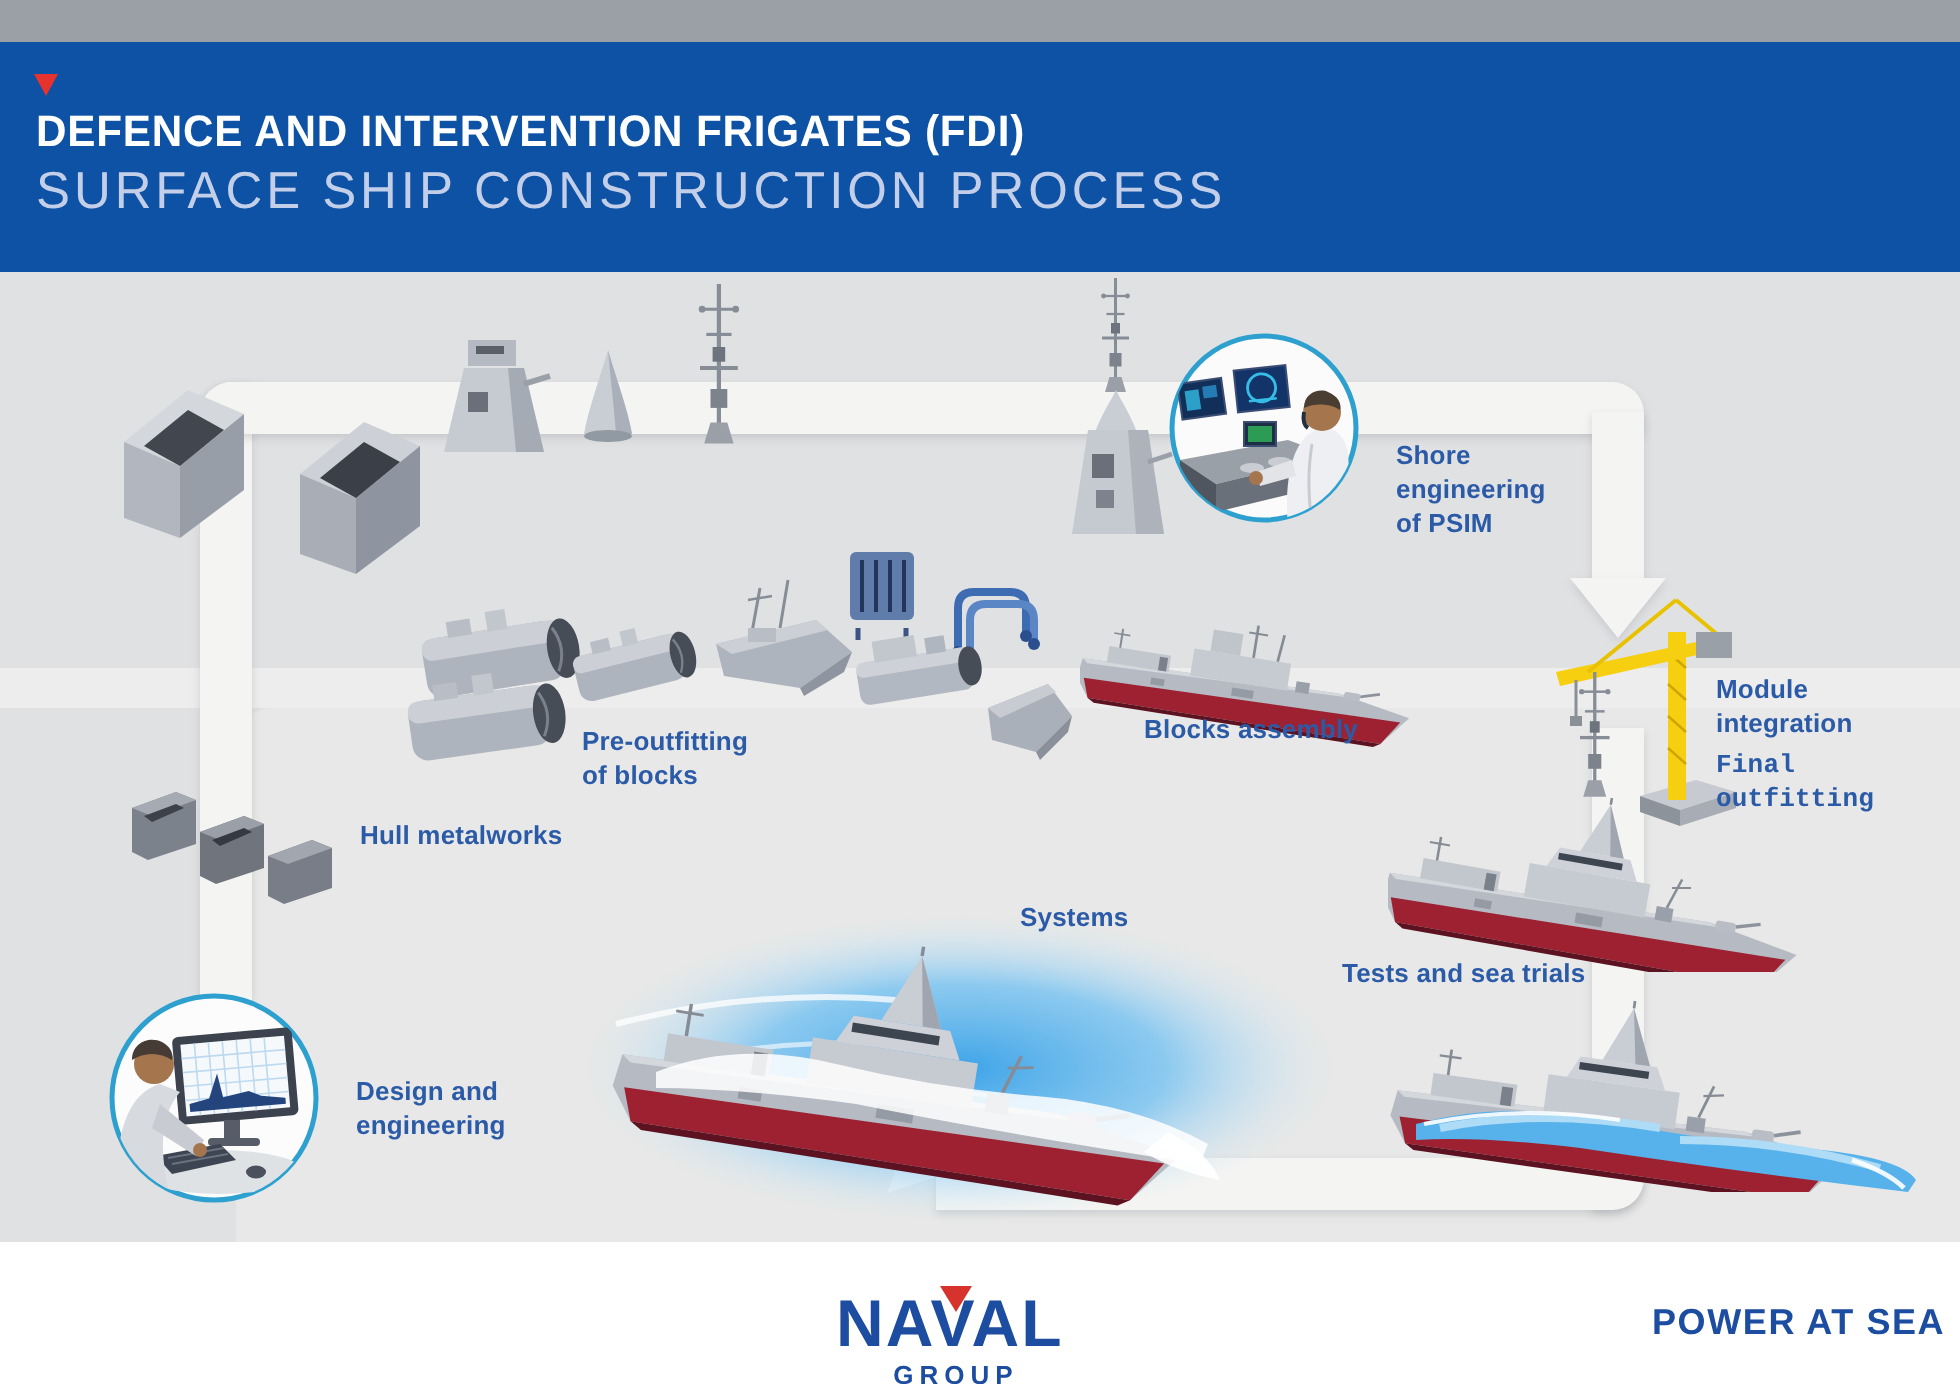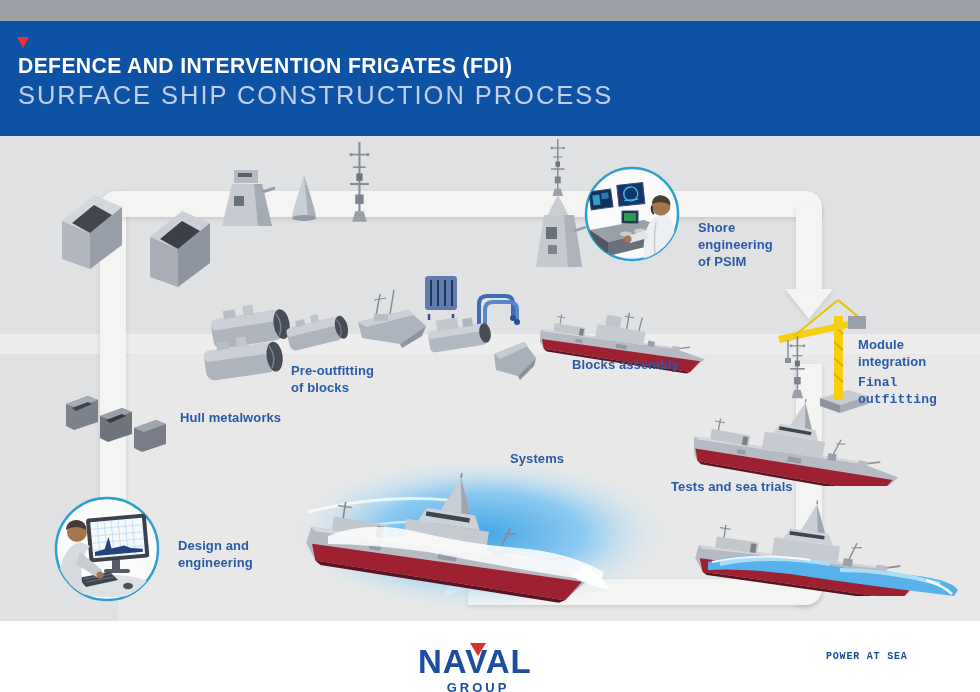--- a/index.html
+++ b/index.html
@@ -42,21 +42,21 @@
   .lbl-systems{left:858px;top:200px;}
   .lbl-final{left:858px;top:238px;font-family:Liberation Mono, monospace;}
   .lbl-hull-metal{left:180px;top:273px;}
   .lbl-delivery{left:510px;top:314px;}
   .lbl-tests{left:671px;top:342px;}
   .lbl-design{left:178px;top:401px;}
   .ill{position:absolute;}
   
   .footer{position:absolute;left:0;top:600px;width:980px;height:92px;background:#ffffff;}
   .tagline{position:absolute;left:826px;top:30px;color:#1c4da0;font-weight:700;
-    font-size:10px;letter-spacing:.8px;font-family:Liberation Mono, monospace;}
+    font-size:18px;letter-spacing:.8px;}
 </style>
 </head>
 <body>
 
 <div class="canvas">
 
   <svg width="0" height="0" style="position:absolute" aria-hidden="true">
     <defs>
       <g id="frigHull">
         <polygon points="8,66 198,62 252,72 234,94 16,94 6,80" fill="#b5bac3"></polygon>

